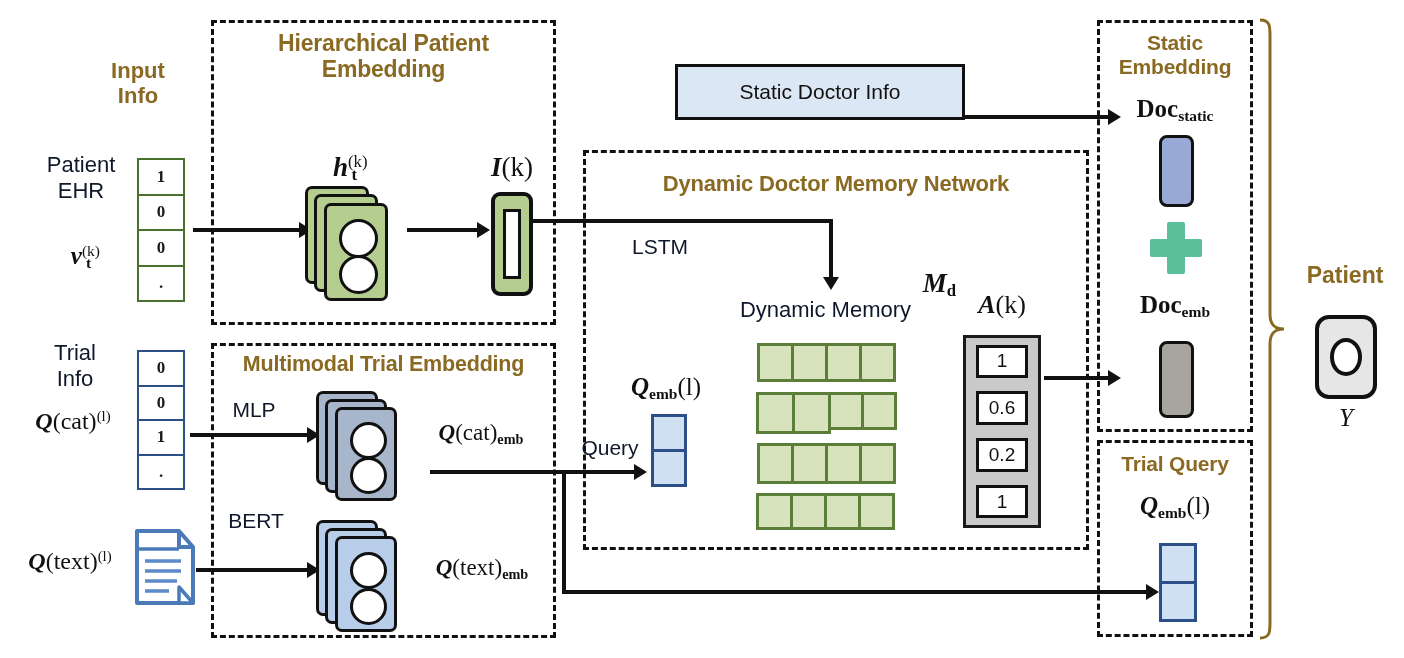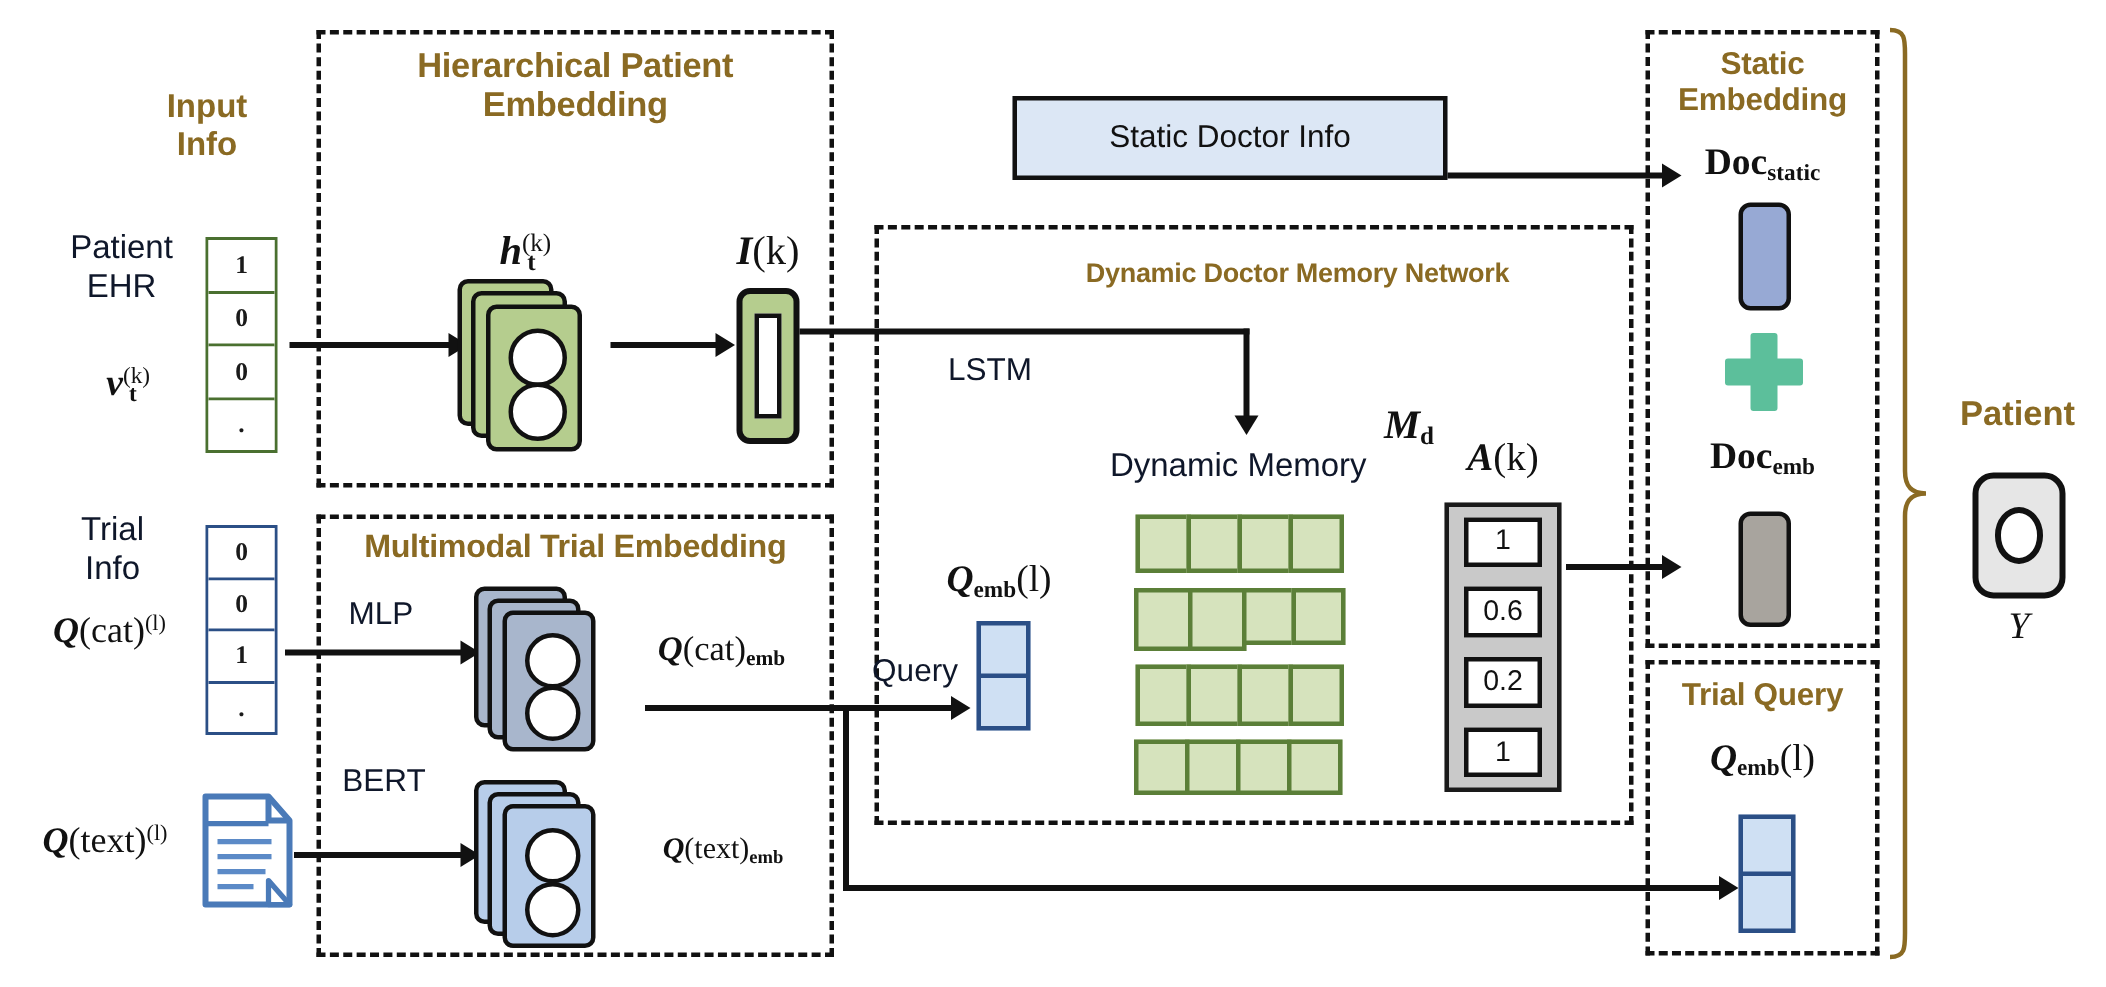--- a/index.html
+++ b/index.html
@@ -107,21 +107,21 @@
   <div class="dashbox" style="left:1097px;top:20px;width:156px;height:412px;"></div>
   <div class="dashbox" style="left:1097px;top:440px;width:156px;height:197px;"></div>
 
   <div class="modtitle" style="left:221px;top:31px;width:325px;font-size:23px;">
     <span>Hierarchical Patient</span><br>
     <span>Embedding</span>
   </div>
 
   <div class="modtitle" style="left:216px;top:352px;width:335px;font-size:21.5px;">Multimodal Trial Embedding</div>
 
-  <div class="modtitle" style="left:622px;top:172px;width:486px;font-size:18px;">Dynamic Doctor Memory Network</div>
+  <div class="modtitle" style="left:593px;top:172px;width:486px;font-size:22px;">Dynamic Doctor Memory Network</div>
 
   <div class="modtitle" style="left:1099px;top:31px;width:152px;font-size:21px;">
     <span>Static</span><br>
     <span>Embedding</span>
   </div>
 
   <div class="modtitle" style="left:1099px;top:452px;width:152px;font-size:21px;">Trial Query</div>
 
   <div class="goldlabel" style="left:78px;top:58px;width:120px;font-size:22px;">
     <span>Input</span><br>
@@ -280,21 +280,21 @@
   <div class="plain" style="left:212px;top:509px;width:88px;font-size:21px;">BERT</div>
 
   <div class="stack" style="left:316px;top:520px;width:110px;height:115px;">
     <div class="card" style="left:0px;top:0px;width:62px;height:96px;background:#b7cdea;"></div>
     <div class="card" style="left:9px;top:8px;width:62px;height:96px;background:#b7cdea;"></div>
     <div class="card" style="left:19px;top:16px;width:62px;height:96px;background:#b7cdea;">
       <div class="hole" style="left:12px;top:13px;width:31px;height:31px;"></div>
       <div class="hole" style="left:12px;top:49px;width:31px;height:31px;"></div>
     </div>
   </div>
-  <div class="math" style="left:402px;top:555px;width:160px;font-size:20px;">
+  <div class="math" style="left:402px;top:555px;width:160px;font-size:23px;">
     <span class="mb">Q</span><span>(text)</span><sub class="s">emb</sub>
   </div>
 
   <div class="ln" style="left:430px;top:470px;width:208px;height:4px;"></div>
   <div class="arrowR" style="left:634px;top:464px;"></div>
 
   <div class="ln" style="left:562px;top:470px;width:4px;height:124px;"></div>
 
   <div class="ln" style="left:562px;top:590px;width:588px;height:4px;"></div>
   <div class="arrowR" style="left:1146px;top:584px;"></div>

